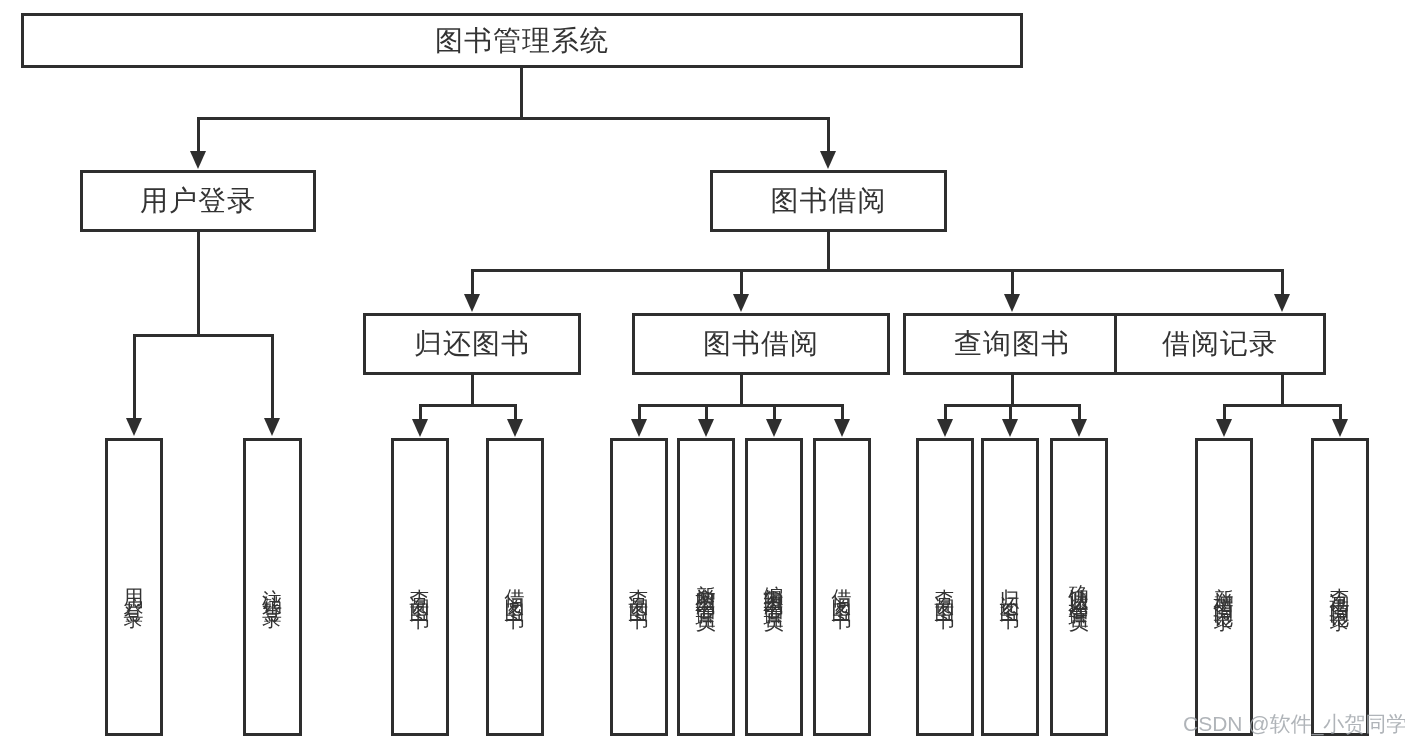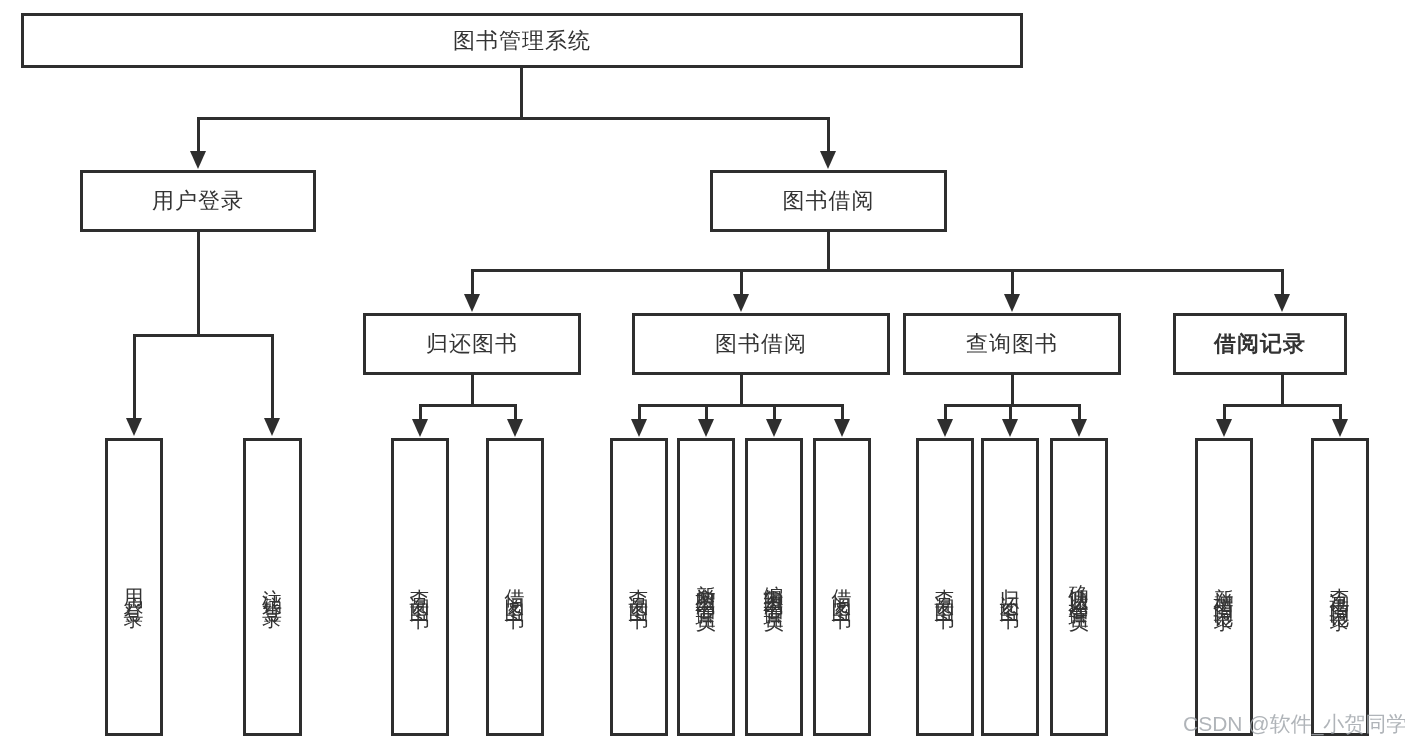--- a/index.html
+++ b/index.html
@@ -15,21 +15,21 @@
     background:var(--bg);
     font-family:"Liberation Sans", sans-serif;
     overflow:hidden;
   }
   .box{
     position:absolute;
     box-sizing:border-box;
     border:3px solid var(--line);
     background:#fff;
     display:flex;align-items:center;justify-content:center;
-    font-size:22px;color:var(--text);
+    font-size:28px;color:var(--text);
     letter-spacing:1px;
     white-space:nowrap;
   }
   .vbox{
     position:absolute;
     box-sizing:border-box;
     border:3px solid var(--line);
     background:#fff;
     display:flex;align-items:center;justify-content:center;
     writing-mode:vertical-rl;
@@ -87,21 +87,21 @@
   <div class="vline" style="left:1011px;top:269px;height:26px;"></div>
   <div class="vline" style="left:1281px;top:269px;height:26px;"></div>
   <div class="arrow" style="left:464px;top:294px;"></div>
   <div class="arrow" style="left:733px;top:294px;"></div>
   <div class="arrow" style="left:1004px;top:294px;"></div>
   <div class="arrow" style="left:1274px;top:294px;"></div>
 
   <div class="box" style="left:363px;top:313px;width:218px;height:62px;">归还图书</div>
   <div class="box" style="left:632px;top:313px;width:258px;height:62px;">图书借阅</div>
   <div class="box" style="left:903px;top:313px;width:218px;height:62px;">查询图书</div>
-  <div class="box" style="left:1173px;top:313px;width:174px;height:62px;font-weight:bold;">借阅记录</div>
+  <div class="box" style="left:1114px;top:313px;width:212px;height:62px;">借阅记录</div>
 
   <div class="vline" style="left:471px;top:375px;height:31px;"></div>
   <div class="vline" style="left:740px;top:375px;height:31px;"></div>
   <div class="vline" style="left:1011px;top:375px;height:31px;"></div>
   <div class="vline" style="left:1281px;top:375px;height:31px;"></div>
 
   <div class="hline" style="left:419px;top:404px;width:98px;"></div>
   <div class="vline" style="left:419px;top:404px;height:16px;"></div>
   <div class="vline" style="left:514px;top:404px;height:16px;"></div>
   <div class="arrow" style="left:412px;top:419px;"></div>

